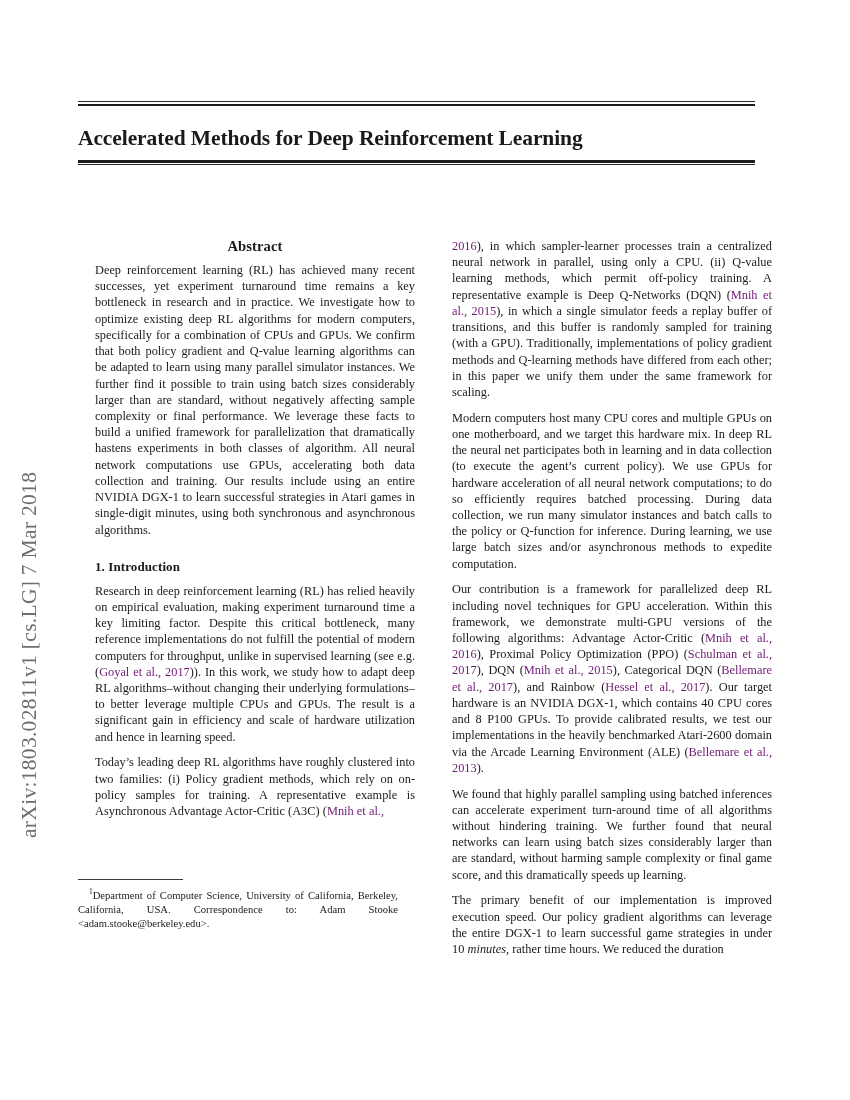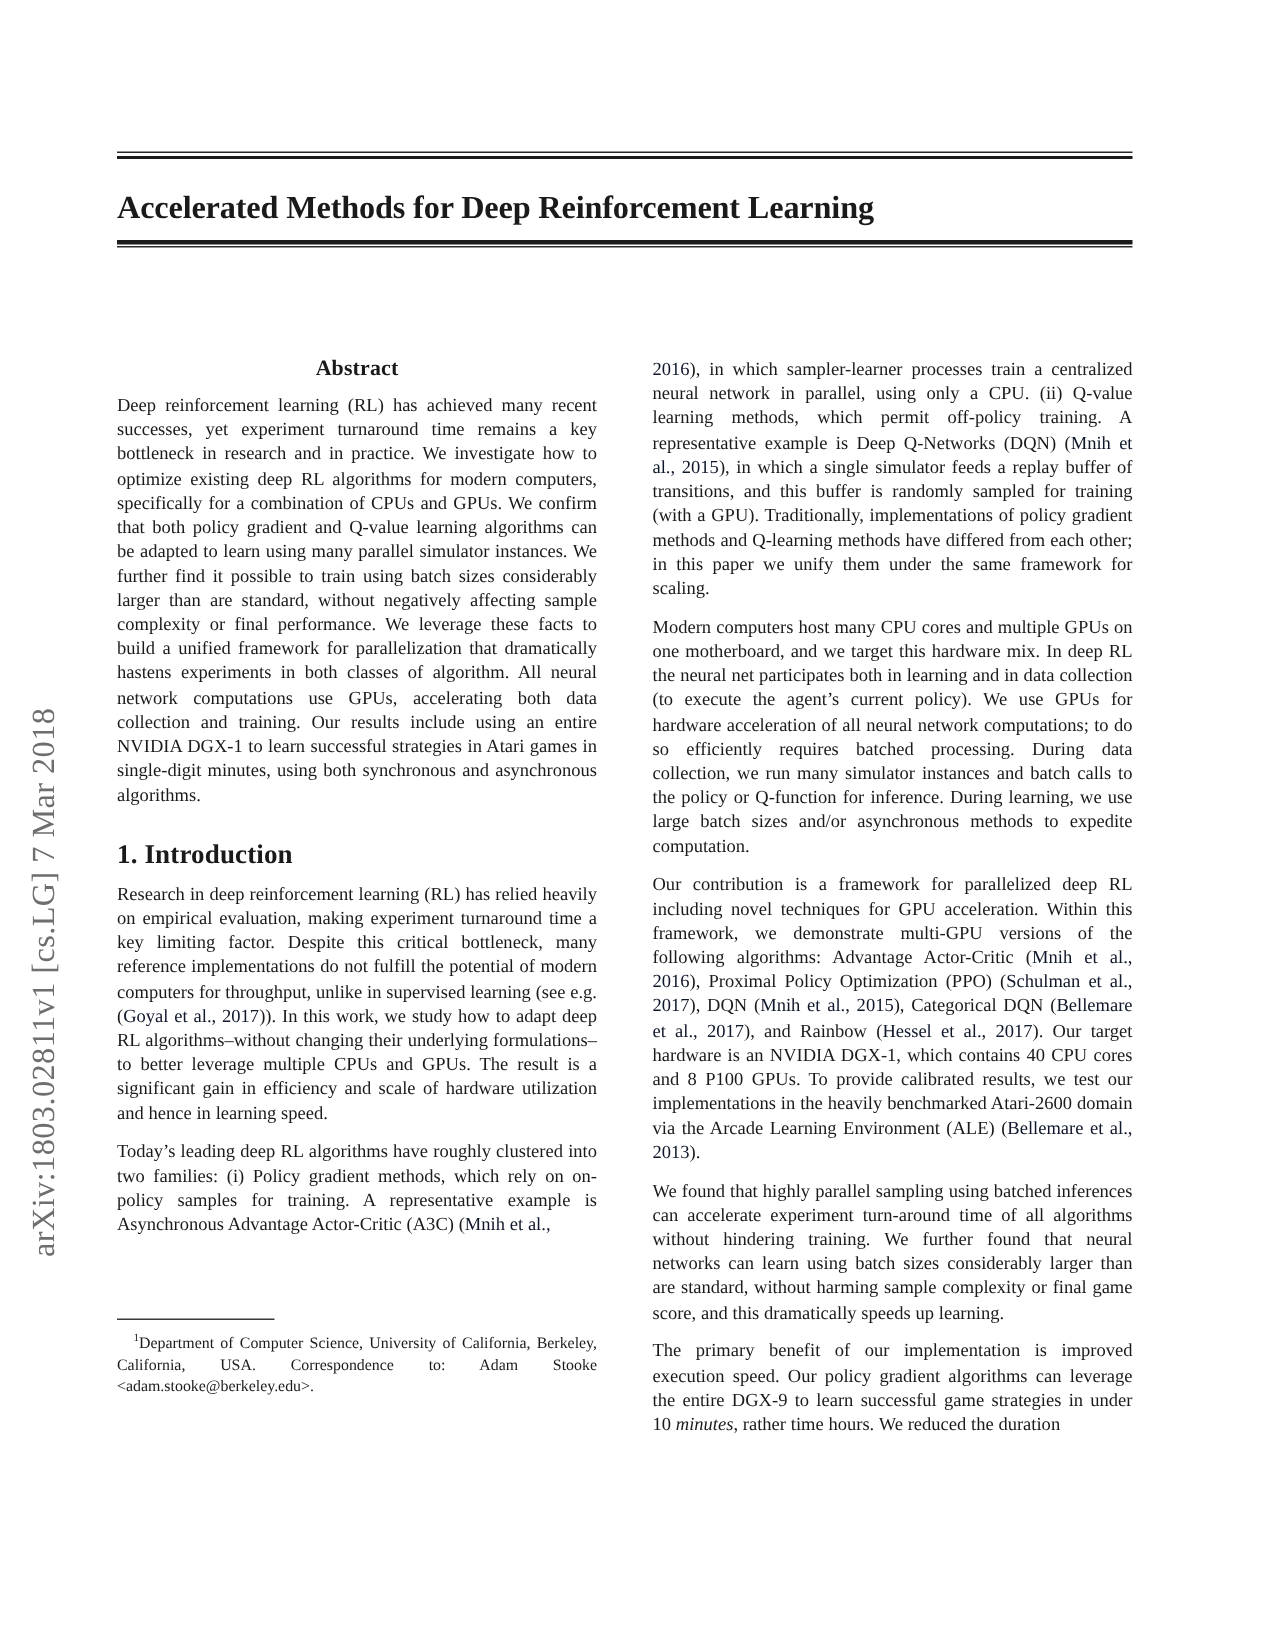--- a/index.html
+++ b/index.html
@@ -103,21 +103,21 @@
     font-size: 8.6px;
     vertical-align: super;
     position: relative;
     top: -1px;
     padding-left: 1px;
   }
 
   
   .columns {
     position: absolute;
-    left: 0;
+    left: 17px;
     top: 238px;
     width: 677px;
     height: 760px;
   }
   .col {
     position: absolute;
     top: 0;
     width: 320px;
   }
   .col-left { left: 0; }
@@ -125,38 +125,38 @@
 
   .abstract-head {
     text-align: center;
     font-size: 14.6px;
     font-weight: bold;
     margin: 0 0 7px 0;
     letter-spacing: 0.1px;
   }
 
   .section-head {
-    font-size: 18px;
+    font-size: 13px;
     font-weight: bold;
     margin: 21px 0 8px 0;
     letter-spacing: 0.1px;
   }
 
   p.body {
     margin: 0 0 9.5px 0;
     font-size: 12.35px;
     line-height: 1.315;
     text-align: justify;
     text-justify: inter-word;
     hyphens: none;
     word-spacing: 0.1px;
   }
   p.body:last-child { margin-bottom: 0; }
 
-  .cite { color: #0f172a; }
+  .cite { color: #701a75; }
   .em { font-style: italic; }
 
   
   .footnote {
     position: absolute;
     left: 0;
     top: 879px;
     width: 320px;
   }
   .footnote-rule {
@@ -220,21 +220,21 @@
     <div class="col col-right">
 
       <p class="body"><span class="cite">2016</span><span>), in which sampler-learner processes train a centralized neural network in parallel, using only a CPU. (ii) Q-value learning methods, which permit off-policy training. A representative example is Deep Q-Networks (DQN) (</span><span class="cite">Mnih et al.,</span> <span class="cite">2015</span><span>), in which a single simulator feeds a replay buffer of transitions, and this buffer is randomly sampled for training (with a GPU). Traditionally, implementations of policy gradient methods and Q-learning methods have differed from each other; in this paper we unify them under the same framework for scaling.</span></p>
 
       <p class="body">Modern computers host many CPU cores and multiple GPUs on one motherboard, and we target this hardware mix. In deep RL the neural net participates both in learning and in data collection (to execute the agent’s current policy). We use GPUs for hardware acceleration of all neural network computations; to do so efficiently requires batched processing. During data collection, we run many simulator instances and batch calls to the policy or Q-function for inference. During learning, we use large batch sizes and/or asynchronous methods to expedite computation.</p>
 
       <p class="body"><span>Our contribution is a framework for parallelized deep RL including novel techniques for GPU acceleration. Within this framework, we demonstrate multi-GPU versions of the following algorithms: Advantage Actor-Critic (</span><span class="cite">Mnih et al., 2016</span><span>), Proximal Policy Optimization (PPO) (</span><span class="cite">Schulman et al., 2017</span><span>), DQN (</span><span class="cite">Mnih et al., 2015</span><span>), Categorical DQN (</span><span class="cite">Bellemare et al., 2017</span><span>), and Rainbow (</span><span class="cite">Hessel et al., 2017</span><span>). Our target hardware is an NVIDIA DGX-1, which contains 40 CPU cores and 8 P100 GPUs. To provide calibrated results, we test our implementations in the heavily benchmarked Atari-2600 domain via the Arcade Learning Environment (ALE) (</span><span class="cite">Bellemare et al., 2013</span><span>).</span></p>
 
       <p class="body">We found that highly parallel sampling using batched inferences can accelerate experiment turn-around time of all algorithms without hindering training. We further found that neural networks can learn using batch sizes considerably larger than are standard, without harming sample complexity or final game score, and this dramatically speeds up learning.</p>
 
-      <p class="body"><span>The primary benefit of our implementation is improved execution speed. Our policy gradient algorithms can leverage the entire DGX-9 to learn successful game strategies in under 10 </span><span class="em">minutes</span><span>, rather time hours. We reduced the duration</span></p>
+      <p class="body"><span>The primary benefit of our implementation is improved execution speed. Our policy gradient algorithms can leverage the entire DGX-1 to learn successful game strategies in under 10 </span><span class="em">minutes</span><span>, rather time hours. We reduced the duration</span></p>
 
     </div>
   </div>
 
   <div class="footnote">
     <div class="footnote-rule"></div>
     <p class="footnote-text"><sup>1</sup><span>Department of Computer Science, University of California, Berkeley, California, USA. Correspondence to: Adam Stooke &lt;adam.stooke@berkeley.edu&gt;.</span></p>
   </div>
 
 </div>

